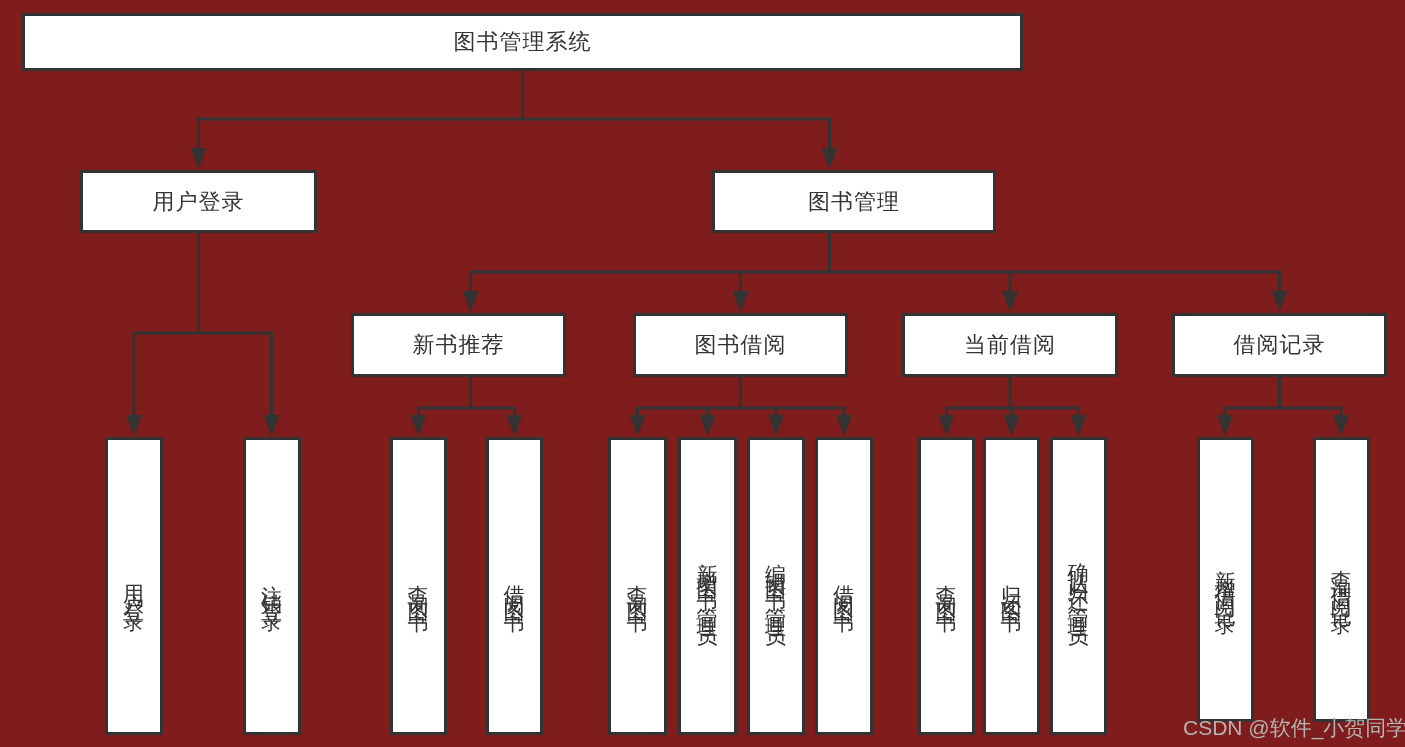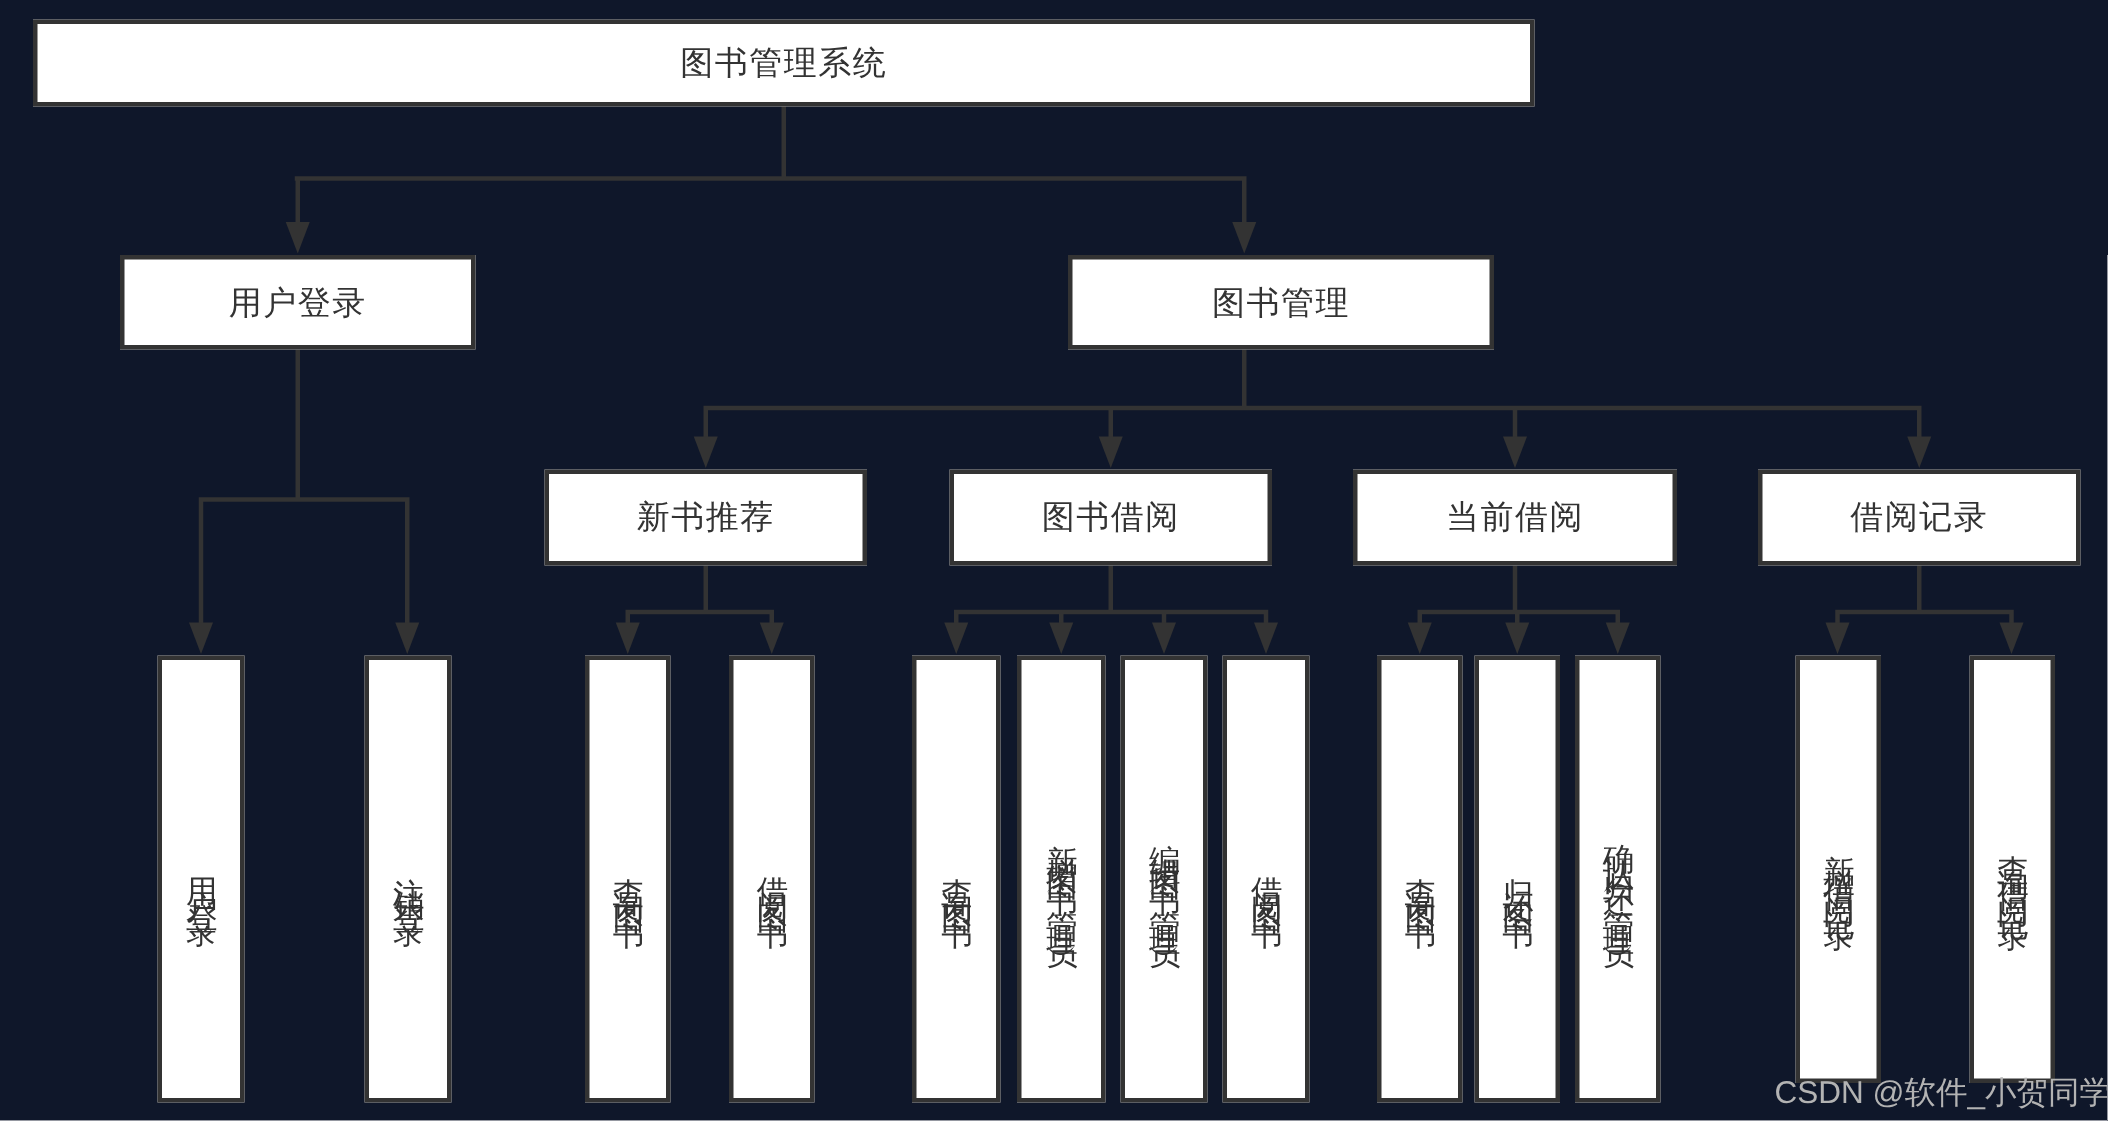--- a/index.html
+++ b/index.html
@@ -1,19 +1,19 @@
 <!DOCTYPE html>
 <html><head>
 <meta charset="utf-8">
 <style>
   html,body{margin:0;padding:0;background:#ffffff;}
   .canvas{
     position:relative;
     width:1405px;height:747px;
-    background:#0f172a;
+    background:#7f1d1d;
     font-family:"Liberation Sans","DejaVu Sans",sans-serif;
     overflow:hidden;
   }
   .connectors{position:absolute;left:0;top:0;z-index:1;}
   .node{
     position:absolute;
     box-sizing:border-box;
     border:3px solid #333333;
     background:#ffffff;
     color:#333333;
@@ -83,21 +83,21 @@
       <polygon points="1217,415 1233,415 1225,436"></polygon>
       <polygon points="1333,415 1349,415 1341,436"></polygon>
     </g>
   </svg>
 
   <div class="node h" style="left:22px;top:13px;width:1001px;height:58px;">图书管理系统</div>
 
   <div class="node h" style="left:80px;top:170px;width:237px;height:63px;">用户登录</div>
   <div class="node h" style="left:712px;top:170px;width:284px;height:63px;">图书管理</div>
 
-  <div class="node h" style="left:363px;top:313px;width:215px;height:64px;">新书推荐</div>
+  <div class="node h" style="left:351px;top:313px;width:215px;height:64px;">新书推荐</div>
   <div class="node h" style="left:633px;top:313px;width:215px;height:64px;font-family:Liberation Mono, monospace;">图书借阅</div>
   <div class="node h" style="left:902px;top:313px;width:216px;height:64px;">当前借阅</div>
   <div class="node h" style="left:1172px;top:313px;width:215px;height:64px;">借阅记录</div>
 
   <div class="node v" style="left:105px;top:437px;width:58px;height:298px;">
     <span class="vtext">用户登录</span>
   </div>
   <div class="node v" style="left:243px;top:437px;width:58px;height:298px;">
     <span class="vtext">注销登录</span>
   </div>

